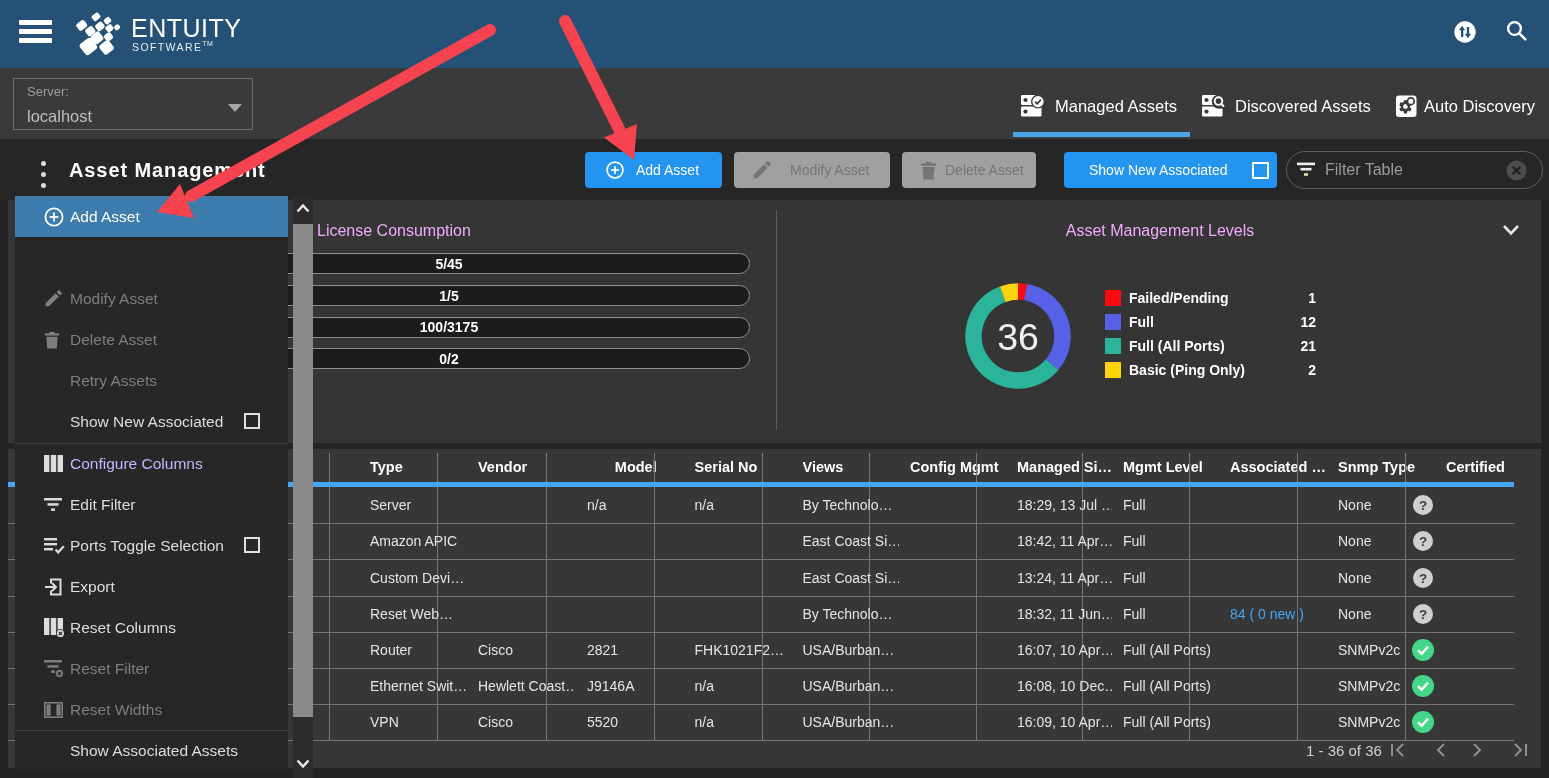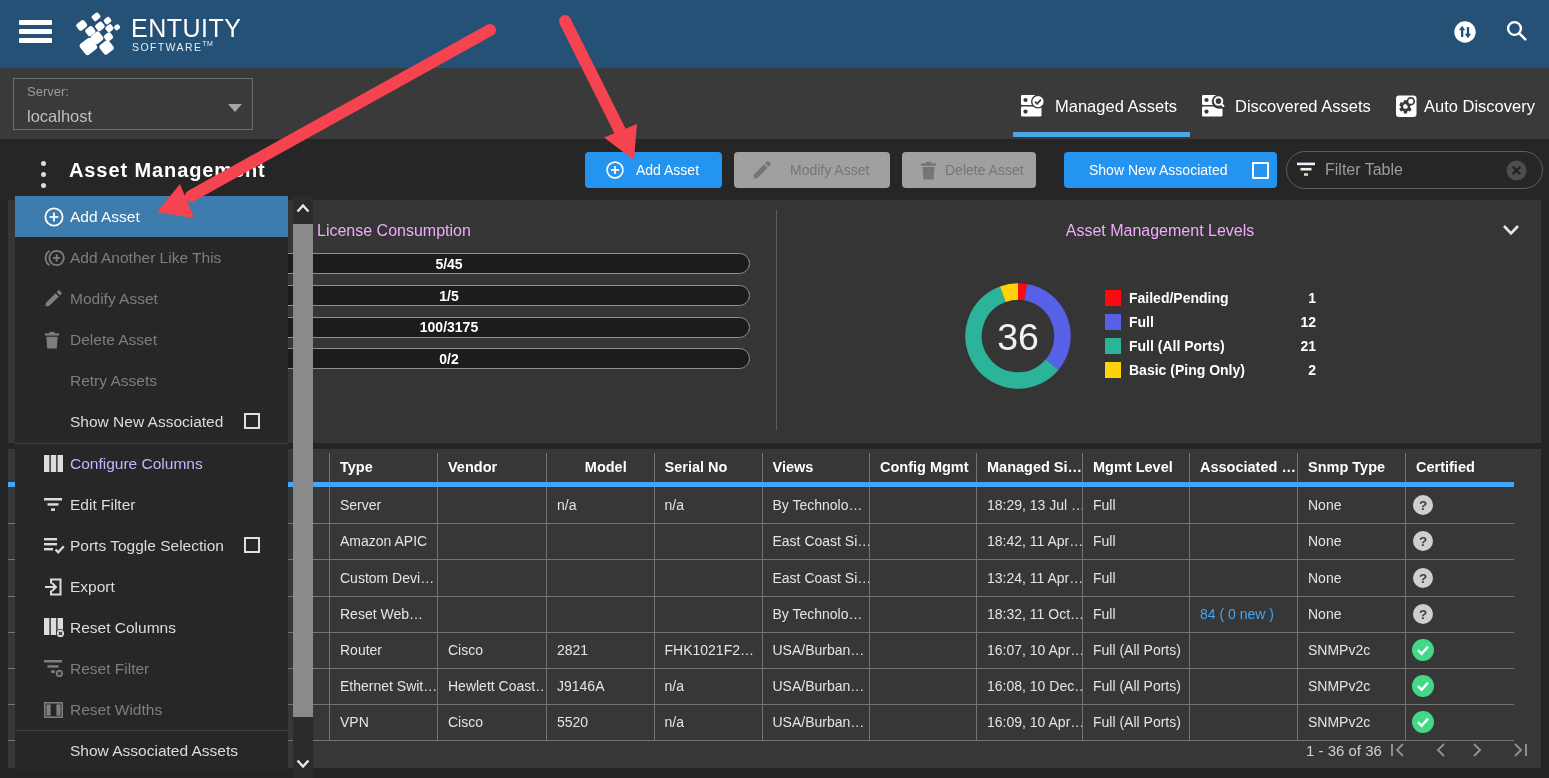--- a/index.html
+++ b/index.html
@@ -46,21 +46,21 @@
   .lbar { left:148px; width:602px; height:21px; background:#1c1c1c; border:1px solid #8f8f8f;
           border-radius:11px; color:#fff; font-size:14px; font-weight:700;
           display:flex; align-items:center; justify-content:center; }
 
   .legend-sq { width:16px; height:16px; }
   .legend-lab { color:#fff; font-size:14px; font-weight:700; }
   .legend-num { color:#fff; font-size:14px; font-weight:700; }
 
   
   .tablecard { left:8px; top:449px; width:1533px; height:319px; background:#373737; }
-  .tcell { position:absolute; font-size:14px; color:#e4e4e4; white-space:nowrap; overflow:hidden; }
+  .tcell { position:absolute; font-size:14px; color:#e4e4e4; white-space:nowrap; overflow:hidden;margin-left:30px; }
   .thead { font-weight:700; color:#fff; font-size:14.5px; }
   .vline { position:absolute; width:1px; background:#757575; }
   .hline { position:absolute; height:1px; background:#757575; }
   .blueline { left:0px; top:33px; width:1506px; height:5px; background:#42a5f5; }
   .pgtext { color:#cfcfcf; font-size:15px; }
 
   
   .menu { left:15px; top:196px; width:273px; height:574px; background:#272727; }
   .mitem { position:absolute; left:0; width:273px; height:41px; display:flex; align-items:center; }
   .mitem svg { position:absolute; left:29px; }
@@ -301,21 +301,21 @@
       <div class="tcell" style="left:979px; top:120.5px; width:95px; color:#e4e4e4;">13:24, 11 Apr…</div>
       <div class="tcell" style="left:1085px; top:120.5px; width:96px; color:#e4e4e4;">Full</div>
       <div class="tcell" style="left:1300px; top:120.5px; width:97px; color:#e4e4e4;">None</div>
       <svg class="abs" style="left:1405px; top:118.5px;" width="20" height="20" viewBox="0 0 20 20">
             <circle cx="10" cy="10" r="10" fill="#cfcfcf"></circle>
             <text x="10" y="14.6" text-anchor="middle" font-size="13.5" font-weight="700" fill="#3c3c3c" font-family="Liberation Sans">?</text>
       </svg>
       <div class="hline" style="left:0px; top:146.60000000000002px; width:1506px;"></div>
       <div class="tcell" style="left:332px; top:156.70000000000002px; width:97px; color:#e4e4e4;">Reset Web…</div>
       <div class="tcell" style="left:764.5px; top:156.70000000000002px; width:96.5px; color:#e4e4e4;">By Technolo…</div>
-      <div class="tcell" style="left:979px; top:156.70000000000002px; width:95px; color:#e4e4e4;">18:32, 11 Oct…</div>
+      <div class="tcell" style="left:979px; top:156.70000000000002px; width:95px; color:#e4e4e4;">18:32, 11 Jun…</div>
       <div class="tcell" style="left:1085px; top:156.70000000000002px; width:96px; color:#e4e4e4;">Full</div>
       <div class="tcell" style="left:1192px; top:156.70000000000002px; width:97px; color:#42a5f5;">84 ( 0 new )</div>
       <div class="tcell" style="left:1300px; top:156.70000000000002px; width:97px; color:#e4e4e4;">None</div>
       <svg class="abs" style="left:1405px; top:154.70000000000002px;" width="20" height="20" viewBox="0 0 20 20">
             <circle cx="10" cy="10" r="10" fill="#cfcfcf"></circle>
             <text x="10" y="14.6" text-anchor="middle" font-size="13.5" font-weight="700" fill="#3c3c3c" font-family="Liberation Sans">?</text>
       </svg>
       <div class="hline" style="left:0px; top:182.8px; width:1506px;"></div>
       <div class="tcell" style="left:332px; top:192.9px; width:97px; color:#e4e4e4;">Router</div>
       <div class="tcell" style="left:440px; top:192.9px; width:98px; color:#e4e4e4;">Cisco</div>
@@ -374,29 +374,20 @@
       <div class="msep" style="top:247px;"></div>
       <div class="msep" style="top:534px;"></div>
       <div class="mitem mhl" style="top:0px;">
         <svg width="20" height="20" viewBox="0 0 20 20">
           <circle cx="10" cy="10" r="8.6" fill="none" stroke="#ffffff" stroke-width="1.8"></circle>
           <line x1="5.6" y1="10" x2="14.4" y2="10" stroke="#ffffff" stroke-width="1.8"></line>
           <line x1="10" y1="5.6" x2="10" y2="14.4" stroke="#ffffff" stroke-width="1.8"></line>
         </svg>
         <span class="txt" style="color:#ffffff;">Add Asset</span>
       </div>
-      <div class="mitem " style="top:41px;">
-        <svg width="22" height="20" viewBox="0 0 22 20">
-          <path d="M5.5 2.8 A 8.6 8.6 0 0 0 5.5 17.2" fill="none" stroke="#7e7e7e" stroke-width="1.8"></path>
-          <circle cx="12.6" cy="10" r="7.2" fill="none" stroke="#7e7e7e" stroke-width="1.8"></circle>
-          <line x1="9" y1="10" x2="16.2" y2="10" stroke="#7e7e7e" stroke-width="1.8"></line>
-          <line x1="12.6" y1="6.4" x2="12.6" y2="13.6" stroke="#7e7e7e" stroke-width="1.8"></line>
-        </svg>
-        <span class="txt" style="color:#7e7e7e;">Add Another Like This</span>
-      </div>
       <div class="mitem " style="top:82px;">
         <svg width="18" height="18" viewBox="0 0 19 19">
           <path d="M2 13.5 L12.2 3.3 L15.7 6.8 L5.5 17 L1.6 17.4 Z" fill="#7e7e7e"></path>
           <path d="M13.3 2.2 L14.9 0.6 C15.3 0.2 16 0.2 16.4 0.6 L18.4 2.6 C18.8 3 18.8 3.7 18.4 4.1 L16.8 5.7 Z" fill="#7e7e7e"></path>
         </svg>
         <span class="txt" style="color:#7e7e7e;">Modify Asset</span>
       </div>
       <div class="mitem " style="top:123px;">
         <svg width="16" height="18" viewBox="0 0 17 19">
           <path d="M2.5 6 L14.5 6 L13.6 18.4 L3.4 18.4 Z" fill="#7e7e7e"></path>

